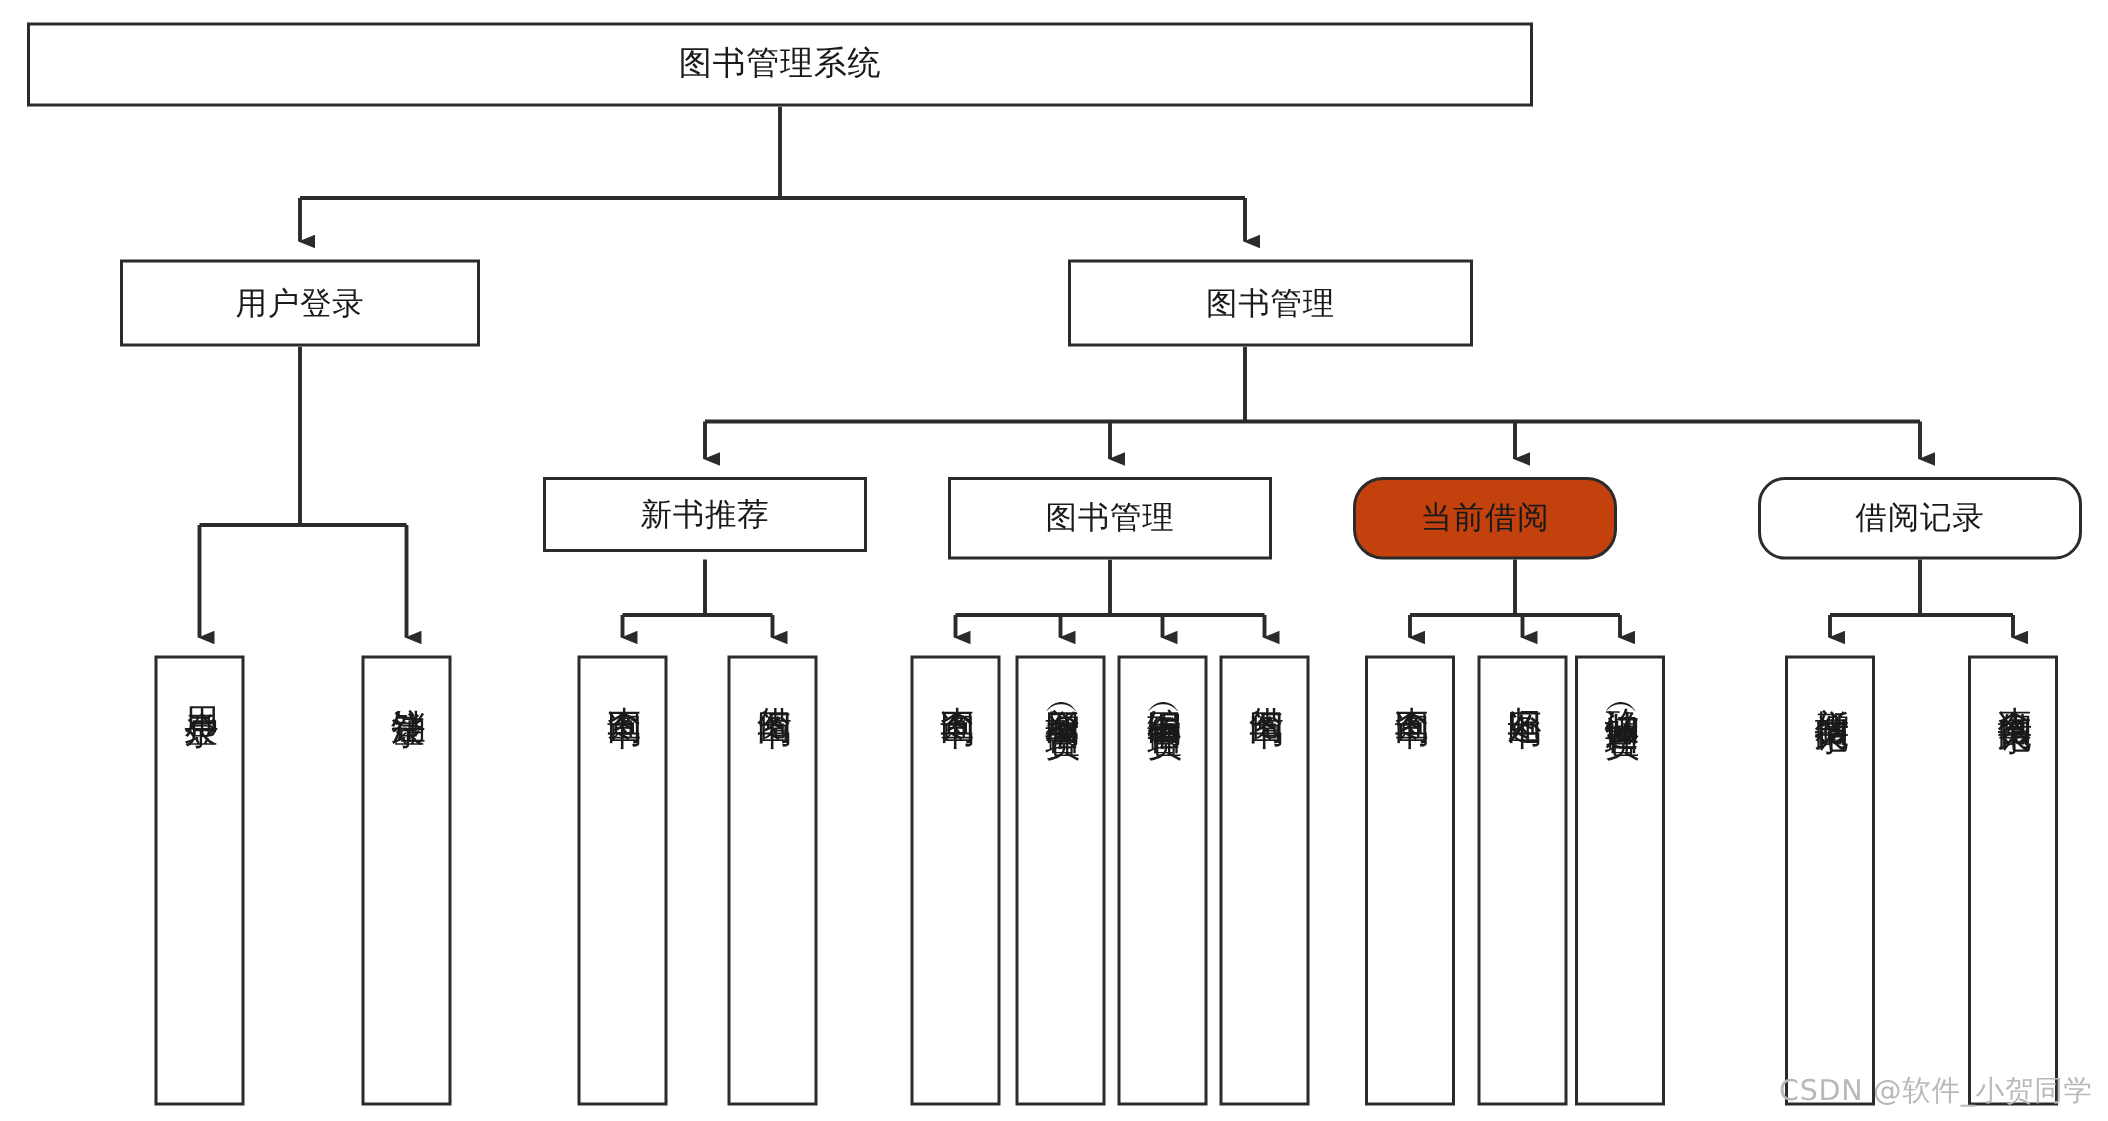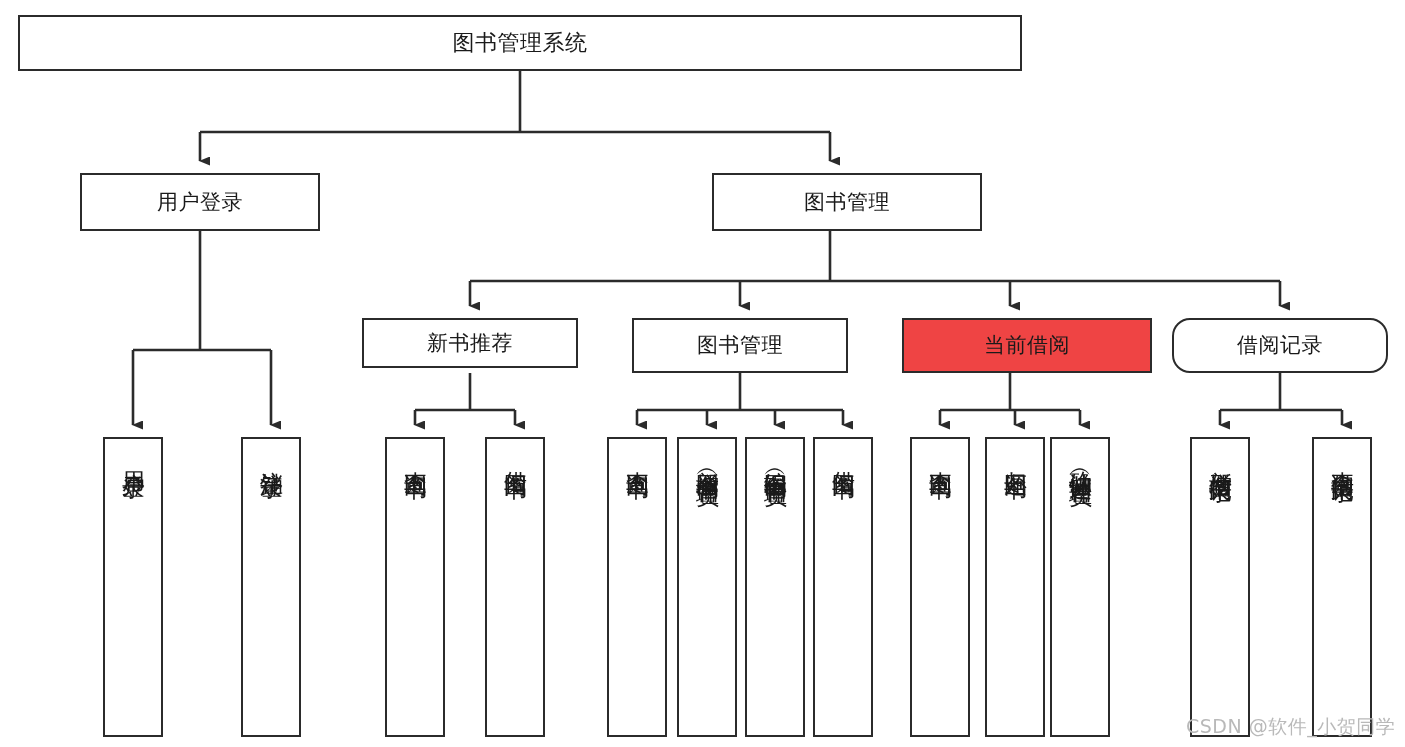--- a/index.html
+++ b/index.html
@@ -125,21 +125,21 @@
       </div>
       <div class="node horiz" style="left: 712px; top: 173px; width: 270px; height: 58px; border-color: rgb(43, 43, 43); background: rgb(255, 255, 255); color: rgb(26, 26, 26);">
         <span class="label">图书管理</span>
       </div>
       <div class="node horiz" style="left: 362px; top: 318px; width: 216px; height: 50px; border-color: rgb(43, 43, 43); background: rgb(255, 255, 255); color: rgb(26, 26, 26);">
         <span class="label">新书推荐</span>
       </div>
       <div class="node horiz" style="left: 632px; top: 318px; width: 216px; height: 55px; border-color: rgb(43, 43, 43); background: rgb(255, 255, 255); color: rgb(26, 26, 26);">
         <span class="label">图书管理</span>
       </div>
-      <div class="node horiz" style="left: 902px; top: 318px; width: 250px; height: 55px; border-color: rgb(43, 43, 43); background: #ef4444; color: rgb(26, 26, 26);">
+      <div class="node horiz" style="left: 902px; top: 318px; width: 176px; height: 55px; border-color: rgb(43, 43, 43); background: #c2410c; color: rgb(26, 26, 26); border-radius: 20px;">
         <span class="label">当前借阅</span>
       </div>
       <div class="node horiz" style="left: 1172px; top: 318px; width: 216px; height: 55px; border-color: rgb(43, 43, 43); background: rgb(255, 255, 255); color: rgb(26, 26, 26); border-radius: 18px;">
         <span class="label">借阅记录</span>
       </div>
       <div class="node vert" style="left: 103px; top: 437px; width: 60px; height: 300px; border-color: rgb(43, 43, 43); background: rgb(255, 255, 255); color: rgb(26, 26, 26);">
         <span class="label">用户登录</span>
       </div>
       <div class="node vert" style="left: 241px; top: 437px; width: 60px; height: 300px; border-color: rgb(43, 43, 43); background: rgb(255, 255, 255); color: rgb(26, 26, 26);">
         <span class="label">注销登录</span>

